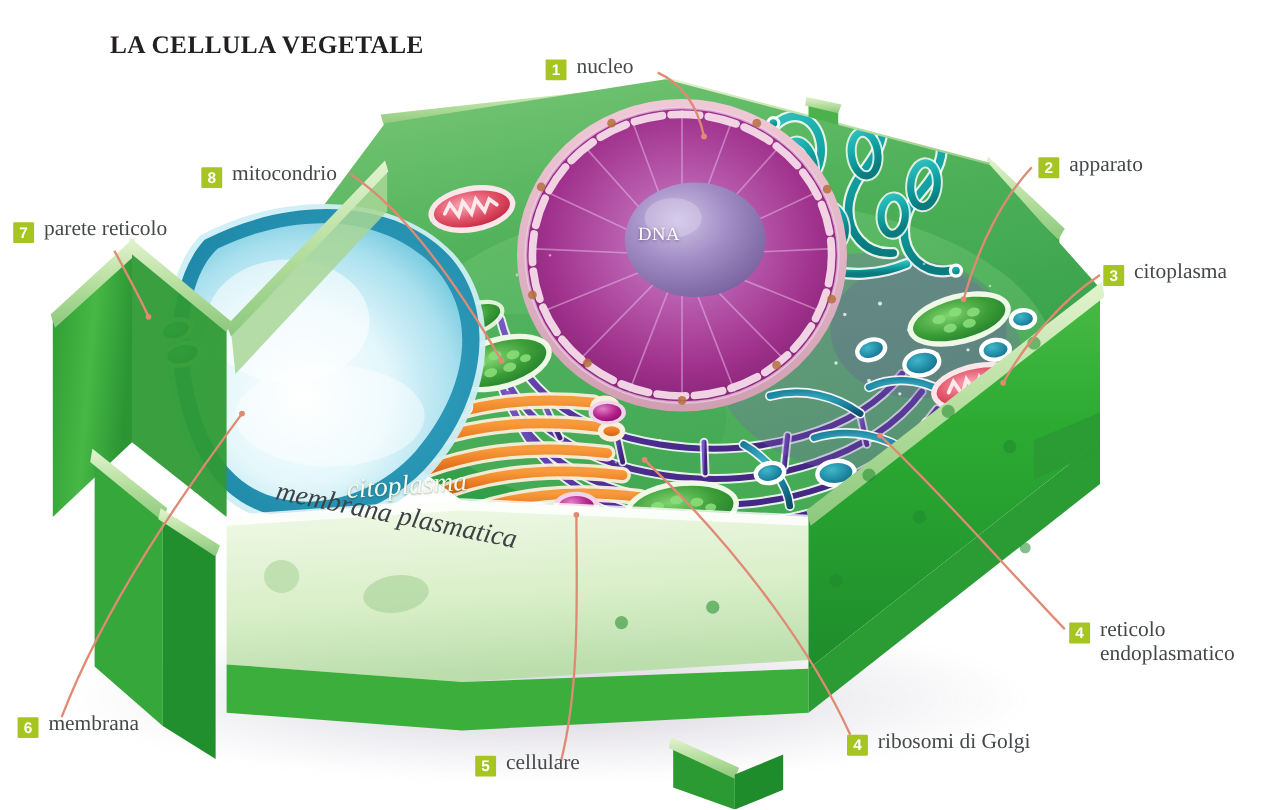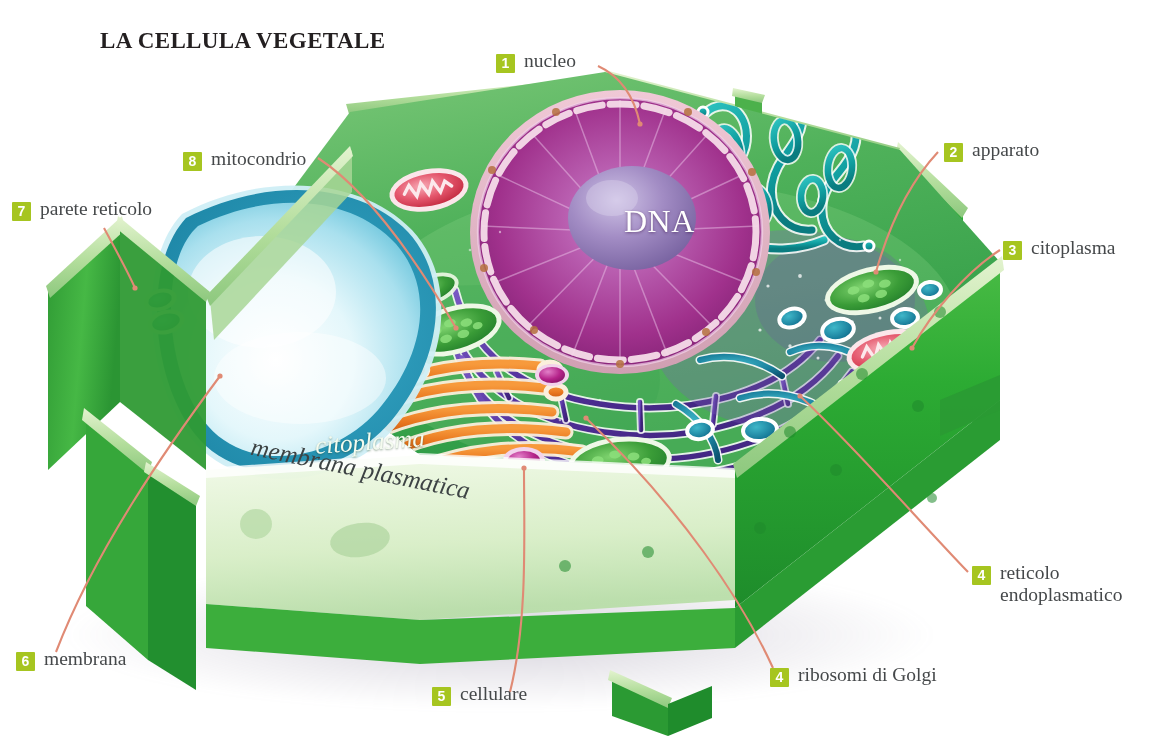--- a/index.html
+++ b/index.html
@@ -58,22 +58,22 @@
     font-size: 25px; color: #f4fbef;
     transform: rotate(-4deg);
     text-shadow: 0 1px 2px rgba(20,60,25,.45);
   }
   #lbl-membrana {
     left: 249px; top: 455px;
     font-size: 25px; color: #3d4344;
     transform: rotate(11.5deg);
   }
   #lbl-dna {
-    left: 624px; top: 203px;
-    font-size: 32px; font-style: normal; color: #ffffff;
+    left: 580px; top: 203px;
+    font-size: 17px; font-style: normal; color: #ffffff;
     letter-spacing: .5px;
     text-shadow: 0 1px 3px rgba(60,20,70,.55);
   }
 
   
   #leaders { position: absolute; inset: 0; pointer-events: none; }
   #leaders path { fill: none; stroke: #e08a74; stroke-width: 2.1; }
   #leaders circle { fill: #e08a74; }
 
   

